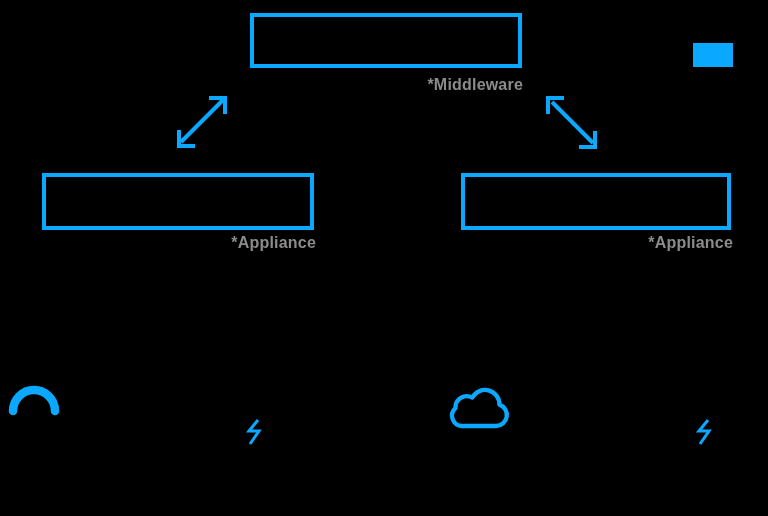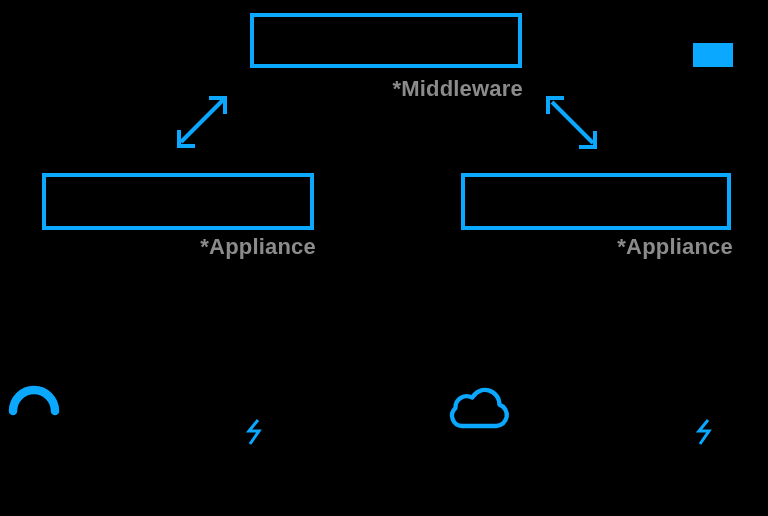--- a/index.html
+++ b/index.html
@@ -24,21 +24,21 @@
     position: absolute;
     border: 4px solid var(--accent);
     background: transparent;
   }
   .node-middleware { left: 250px; top: 13px;  width: 272px; height: 55px; }
   .node-appliance-left  { left: 42px;  top: 173px; width: 272px; height: 57px; }
   .node-appliance-right { left: 461px; top: 173px; width: 270px; height: 57px; }
   .annotation {
     position: absolute;
     color: var(--label);
-    font-size: 22px;
+    font-size: 16px;
     font-weight: bold;
     letter-spacing: 0.2px;
     white-space: nowrap;
     text-align: center;
   }
   .ann-middleware      { right: 245px; top: 76px; }
   .ann-appliance-left  { right: 452px; top: 234px; }
   .ann-appliance-right { right: 35px;  top: 234px; }
   .legend-swatch {
     position: absolute;

